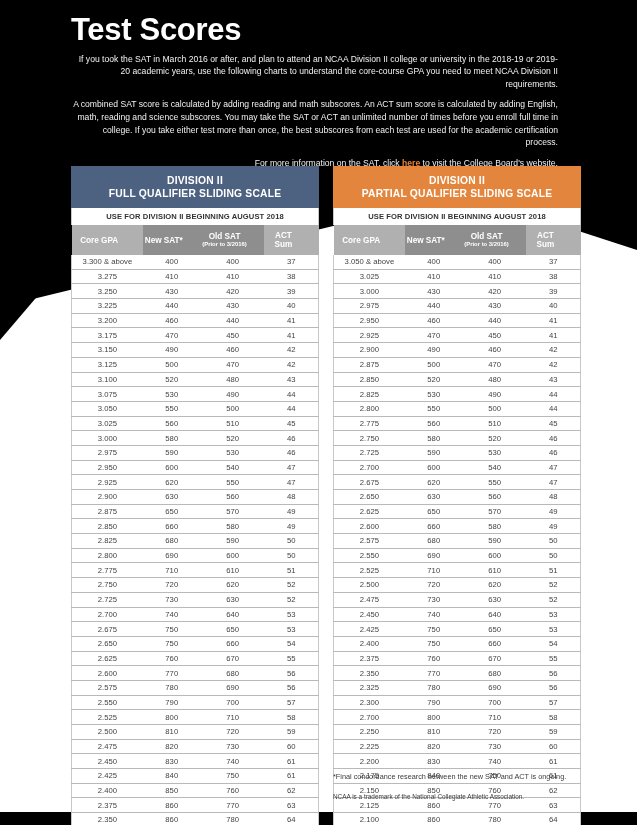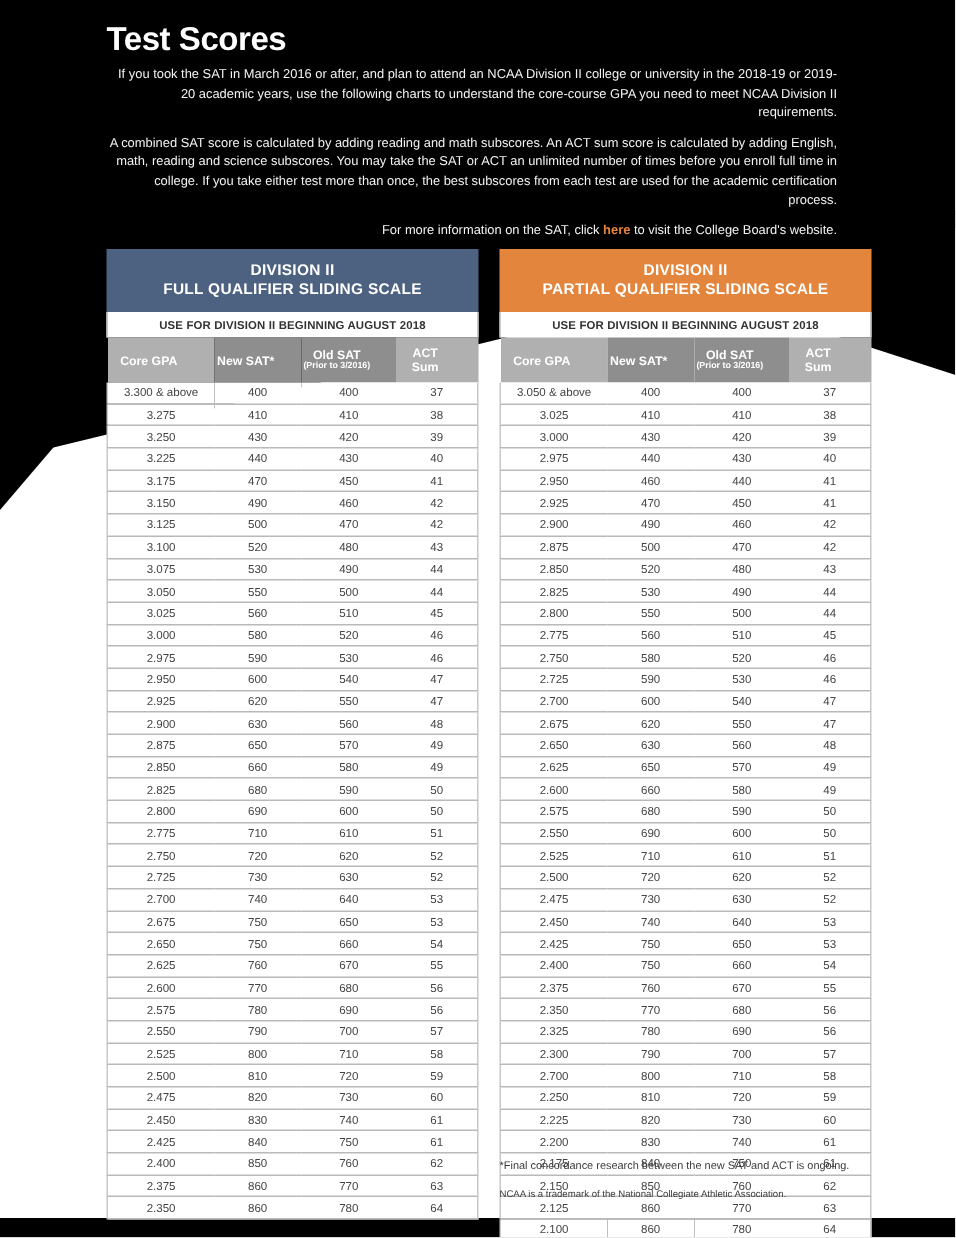--- a/index.html
+++ b/index.html
@@ -26,21 +26,21 @@
     left:520px;top:140px;width:117px;height:120px;
     clip-path:polygon(0 0, 117px 0, 117px 110px, 0 72px);
   }
   #bottom-band{
     left:0;top:812px;width:637px;height:13px;
   }
 
   
   #intro{position:absolute;left:71px;top:14px;width:487px;z-index:5;color:#fff;}
   #title{
-    font-size:22px;font-weight:bold;letter-spacing:-.3px;
+    font-size:31px;font-weight:bold;letter-spacing:-.3px;
     margin:0 0 6px 0;line-height:1.05;
   }
   .para{
     font-size:8.6px;line-height:12.6px;margin:0 0 8px 0;color:#f2f2f2;text-align:right;
   }
   .para:last-child{margin-bottom:0;}
   #link{color:#e8833a;text-decoration:none;font-weight:bold;}
 
   
   .tblwrap{position:absolute;top:166px;width:248px;z-index:6;}
@@ -139,20 +139,26 @@
             <td>420</td>
             <td>39</td>
           </tr>
           <tr>
             <td>3.225</td>
             <td>440</td>
             <td>430</td>
             <td>40</td>
           </tr>
           <tr>
+            <td>3.200</td>
+            <td>460</td>
+            <td>440</td>
+            <td>41</td>
+          </tr>
+          <tr>
             <td>3.175</td>
             <td>470</td>
             <td>450</td>
             <td>41</td>
           </tr>
           <tr>
             <td>3.150</td>
             <td>490</td>
             <td>460</td>
             <td>42</td>

